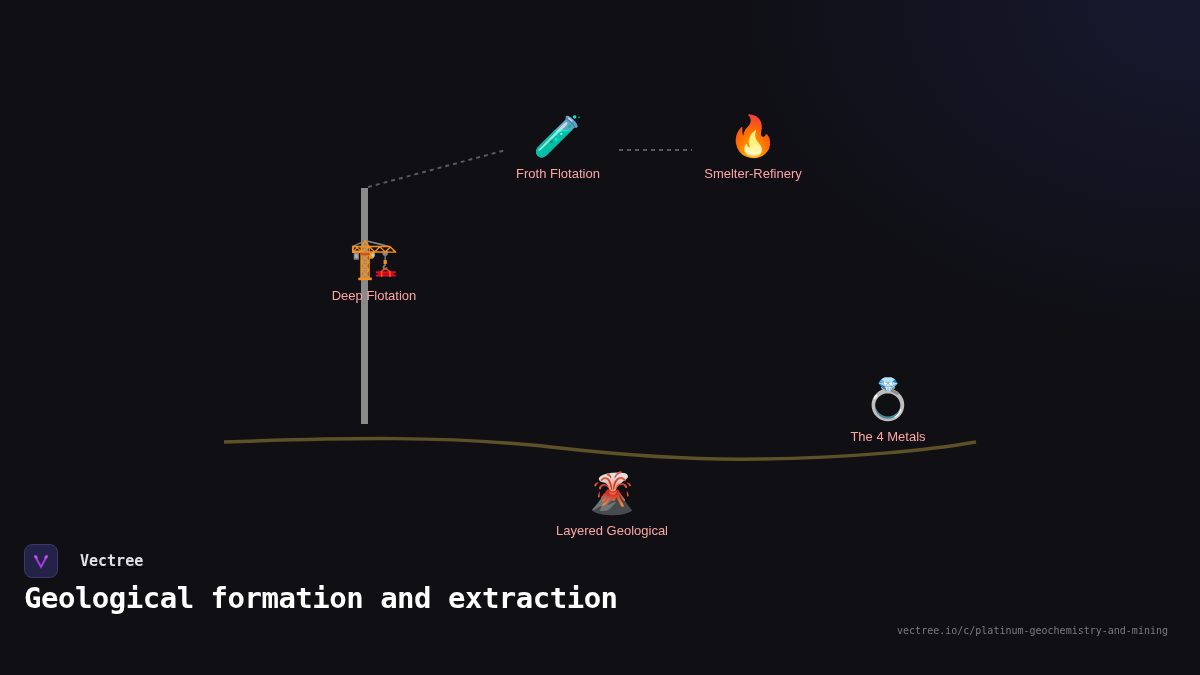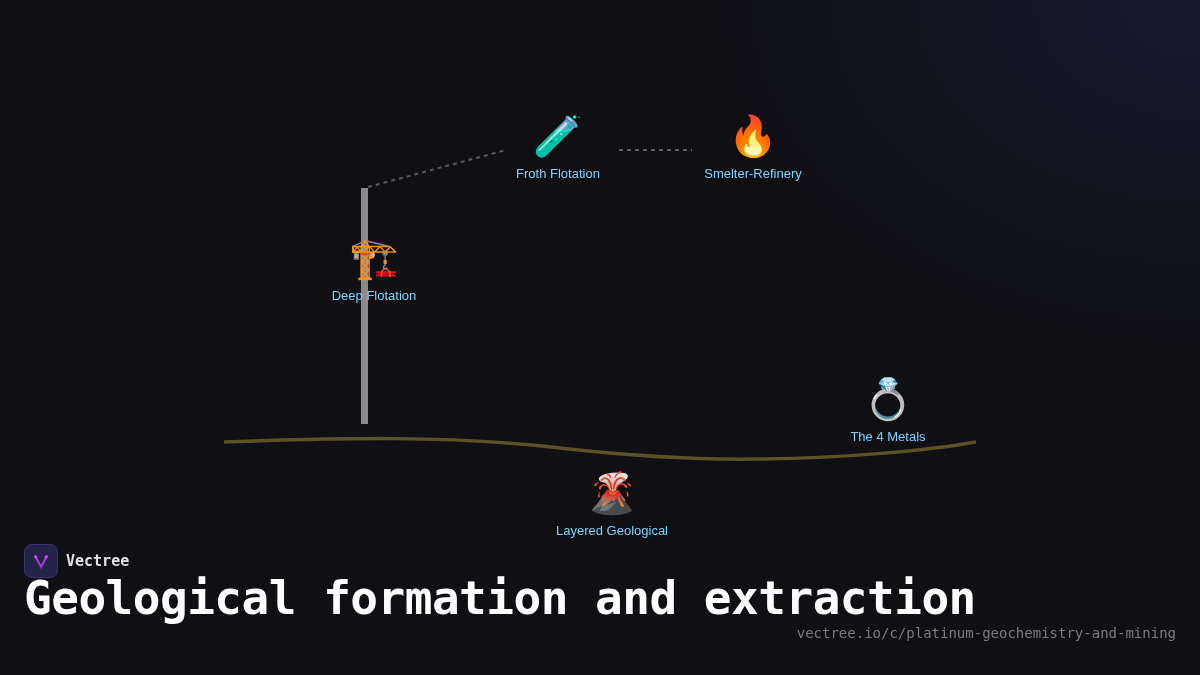--- a/index.html
+++ b/index.html
@@ -14,41 +14,41 @@
       pointer-events: none;
     }
     svg.diagram { position: absolute; left: 0; top: 0; }
     .node {
       position: absolute; transform: translateX(-50%);
       display: flex; flex-direction: column; align-items: center;
       cursor: pointer;
     }
     .node .emoji { font-size: 40px; line-height: 48px; height: 48px; }
     .node .label {
-      margin-top: 6px; font-size: 13px; color: #7dd3fc; white-space: nowrap;
+      margin-top: 6px; font-size: 13px; color: #fca5a5; white-space: nowrap;
     }
     .brand {
-      position: absolute; left: 24px; top: 544px; display: flex; align-items: center; gap: 8px;
+      position: absolute; left: 24px; top: 544px; display: flex; align-items: center; gap: 22px; text-decoration: underline;
     }
     .brand-logo {
       width: 32px; height: 32px; border-radius: 8px;
       background: #25224a; border: 1px solid #3a3670;
       display: flex; align-items: center; justify-content: center;
     }
     .brand-name {
       font-family: "DejaVu Sans Mono", monospace; font-weight: bold; font-size: 15px; color: #e2e2e6;
     }
     .title {
       position: absolute; left: 24px; top: 582px; margin: 0;
       font-family: "DejaVu Sans Mono", monospace; font-weight: bold;
-      font-size: 46px; line-height: 33px; color: #ffffff; letter-spacing: -0.5px;
+      font-size: 29px; line-height: 33px; color: #ffffff; letter-spacing: -0.5px;
     }
     .url {
-      position: absolute; right: 24px; top: 625px;
-      font-family: "DejaVu Sans Mono", monospace; font-size: 14px; color: #7a7a80;
+      position: absolute; right: 32px; top: 625px;
+      font-family: "DejaVu Sans Mono", monospace; font-size: 10px; color: #7a7a80;
     }
   </style>
 </head>
 <body>
 
 <div class="bg-glow"></div>
 
 <svg class="diagram" width="1200" height="675">
 
   <rect x="361" y="188" width="7" height="236" fill="#8a8a8a"></rect>

